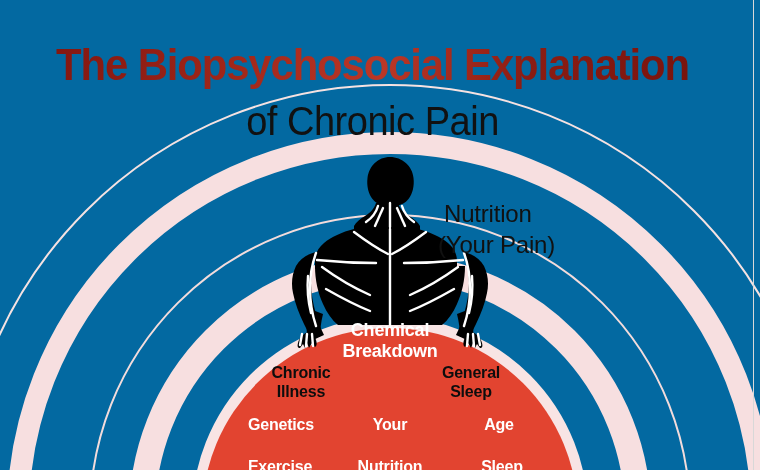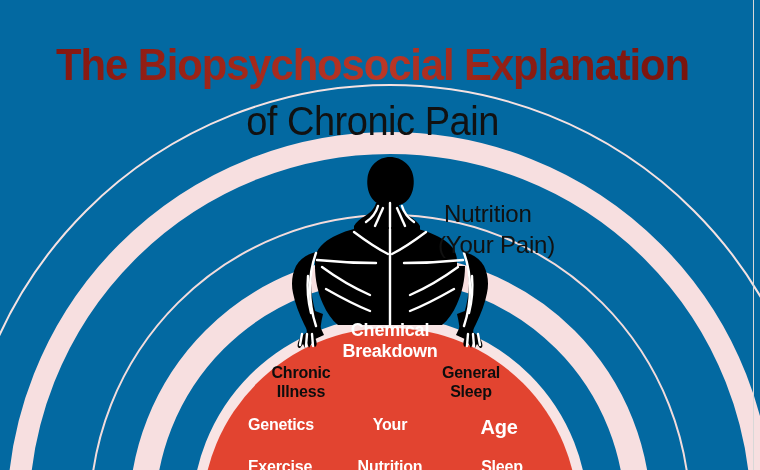--- a/index.html
+++ b/index.html
@@ -137,21 +137,21 @@
   .lbl-genetics {
     left: 219px; top: 416px; width: 124px;
     font-size: 16px; color: #ffffff;
   }
   .lbl-diet {
     left: 336px; top: 416px; width: 108px;
     font-size: 16px; color: #ffffff;
   }
   .lbl-age {
     left: 447px; top: 416px; width: 104px;
-    font-size: 20px; color: #ffffff;
+    font-size: 16px; color: #ffffff;
   }
   .lbl-exercise {
     left: 218px; top: 458px; width: 124px;
     font-size: 16px; color: #ffffff;
   }
   .lbl-nutrition {
     left: 333px; top: 458px; width: 114px;
     font-size: 16px; color: #ffffff;
   }
   .lbl-sleep {

